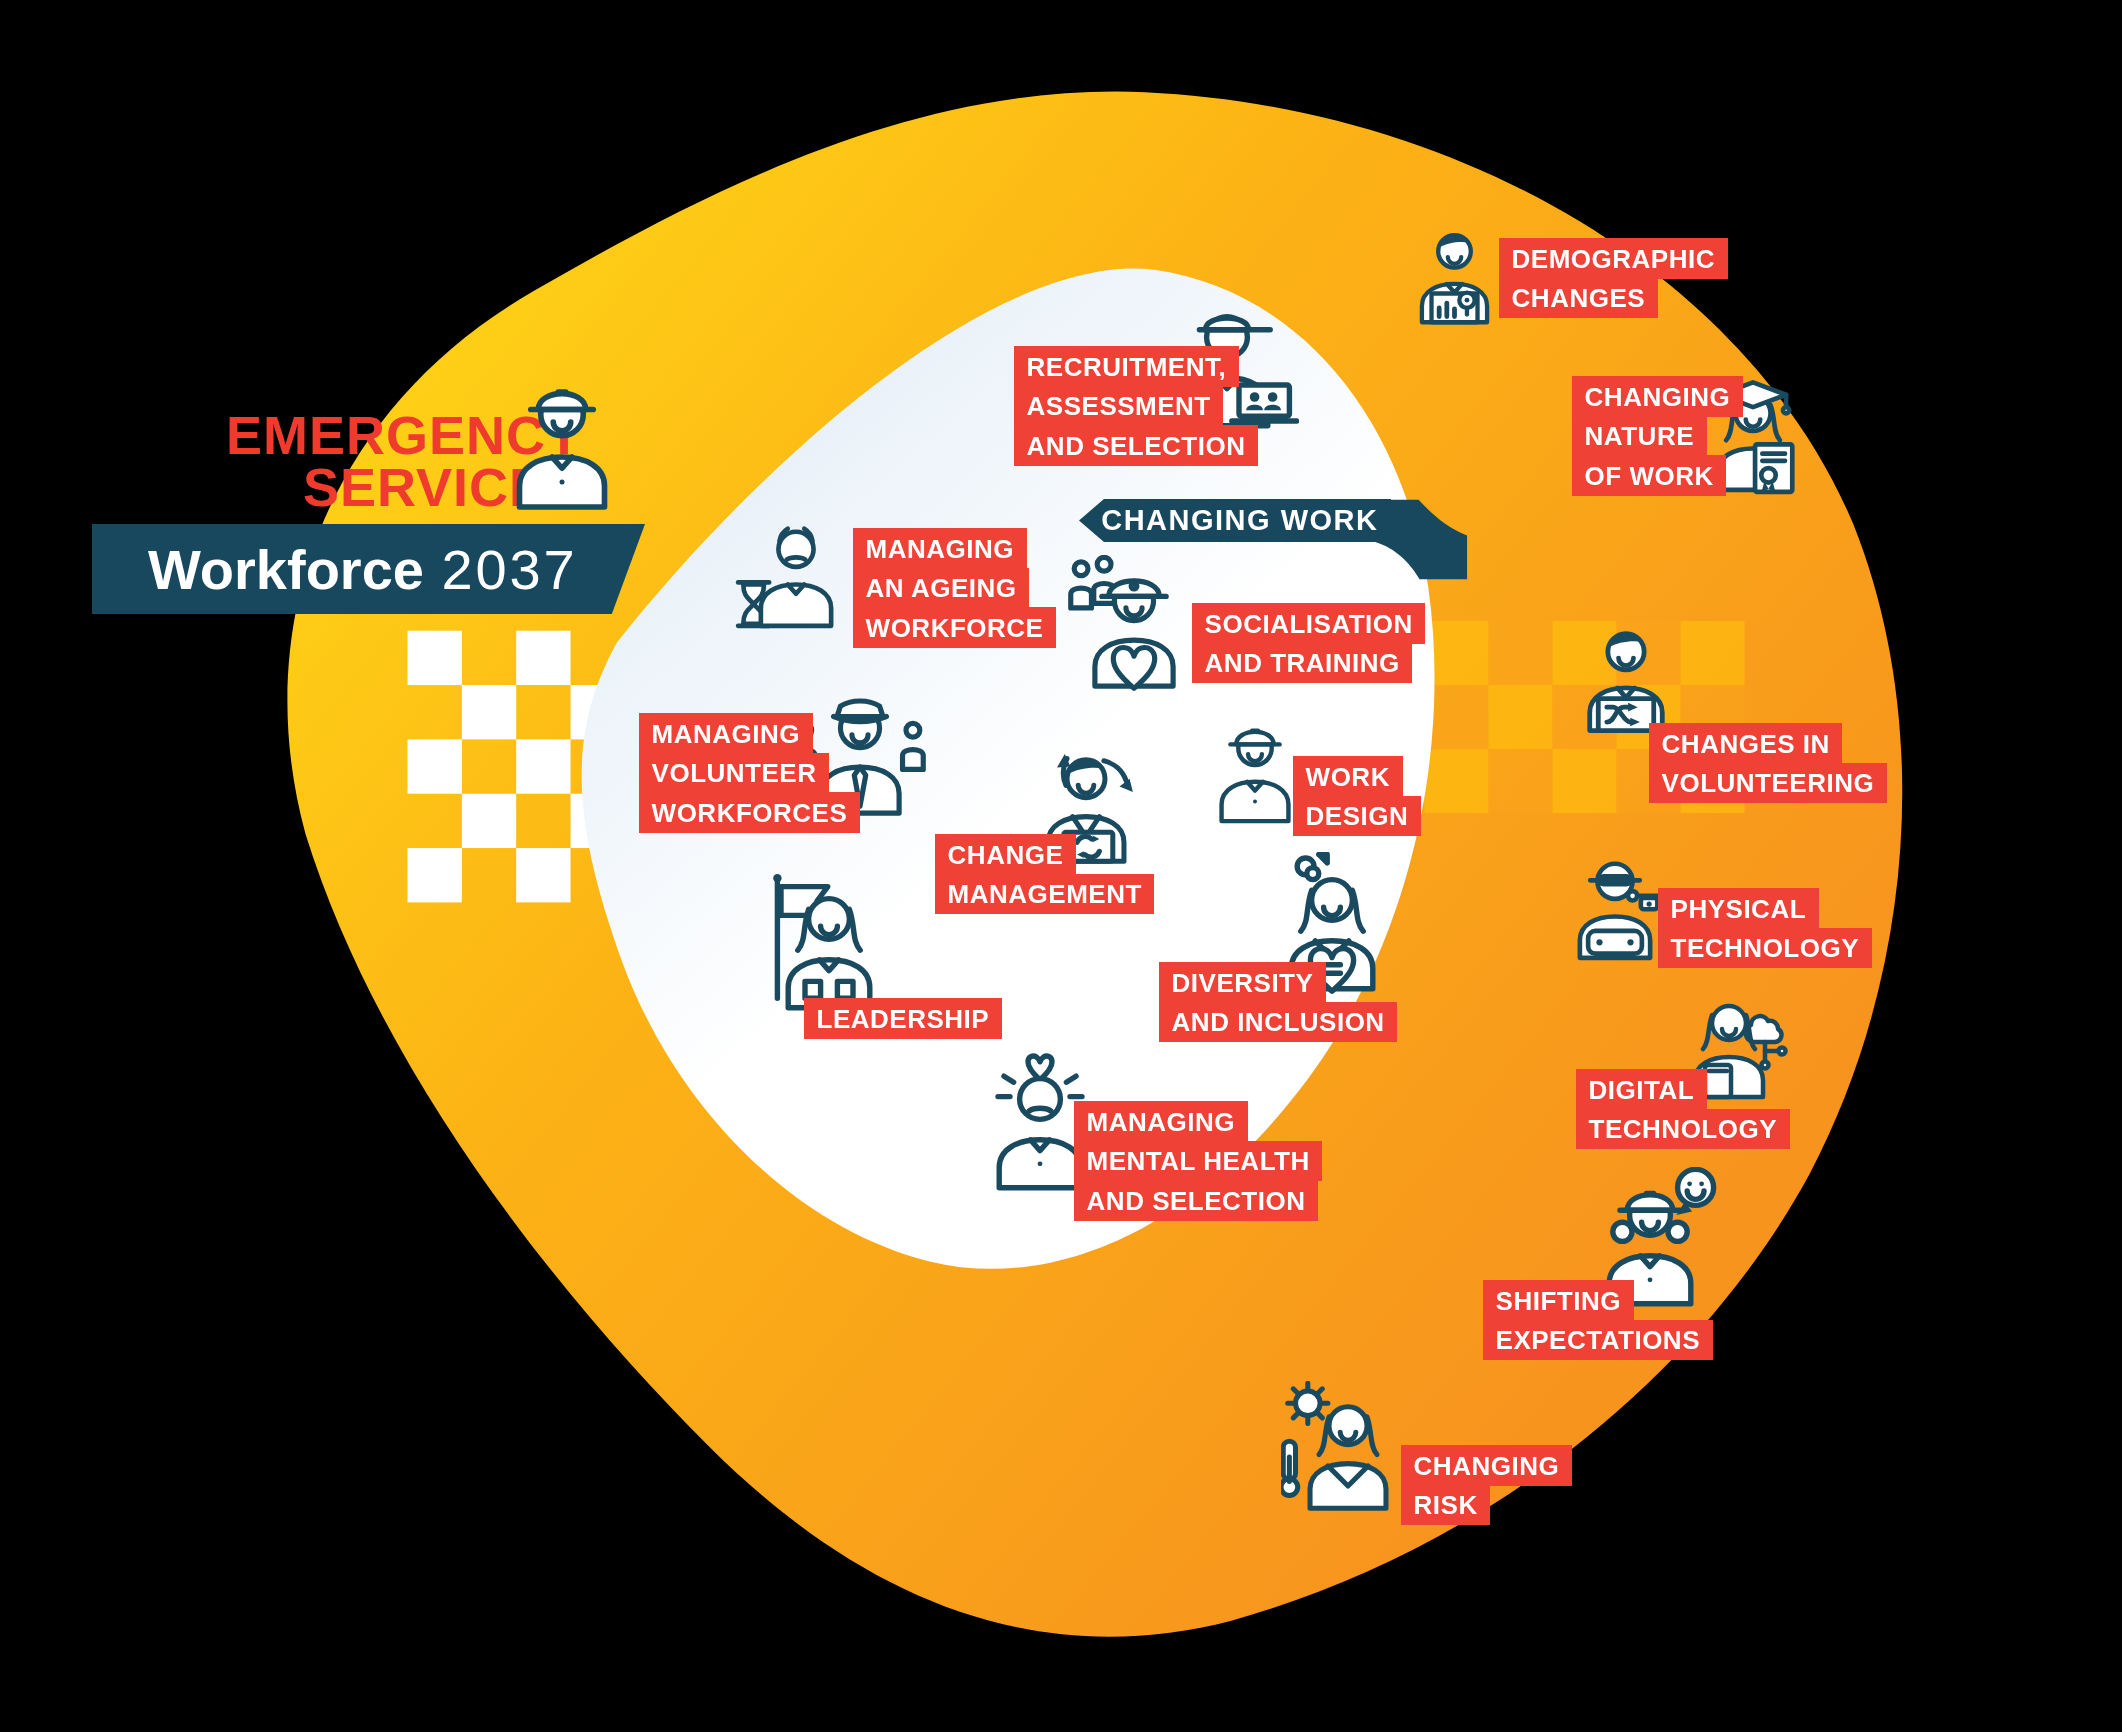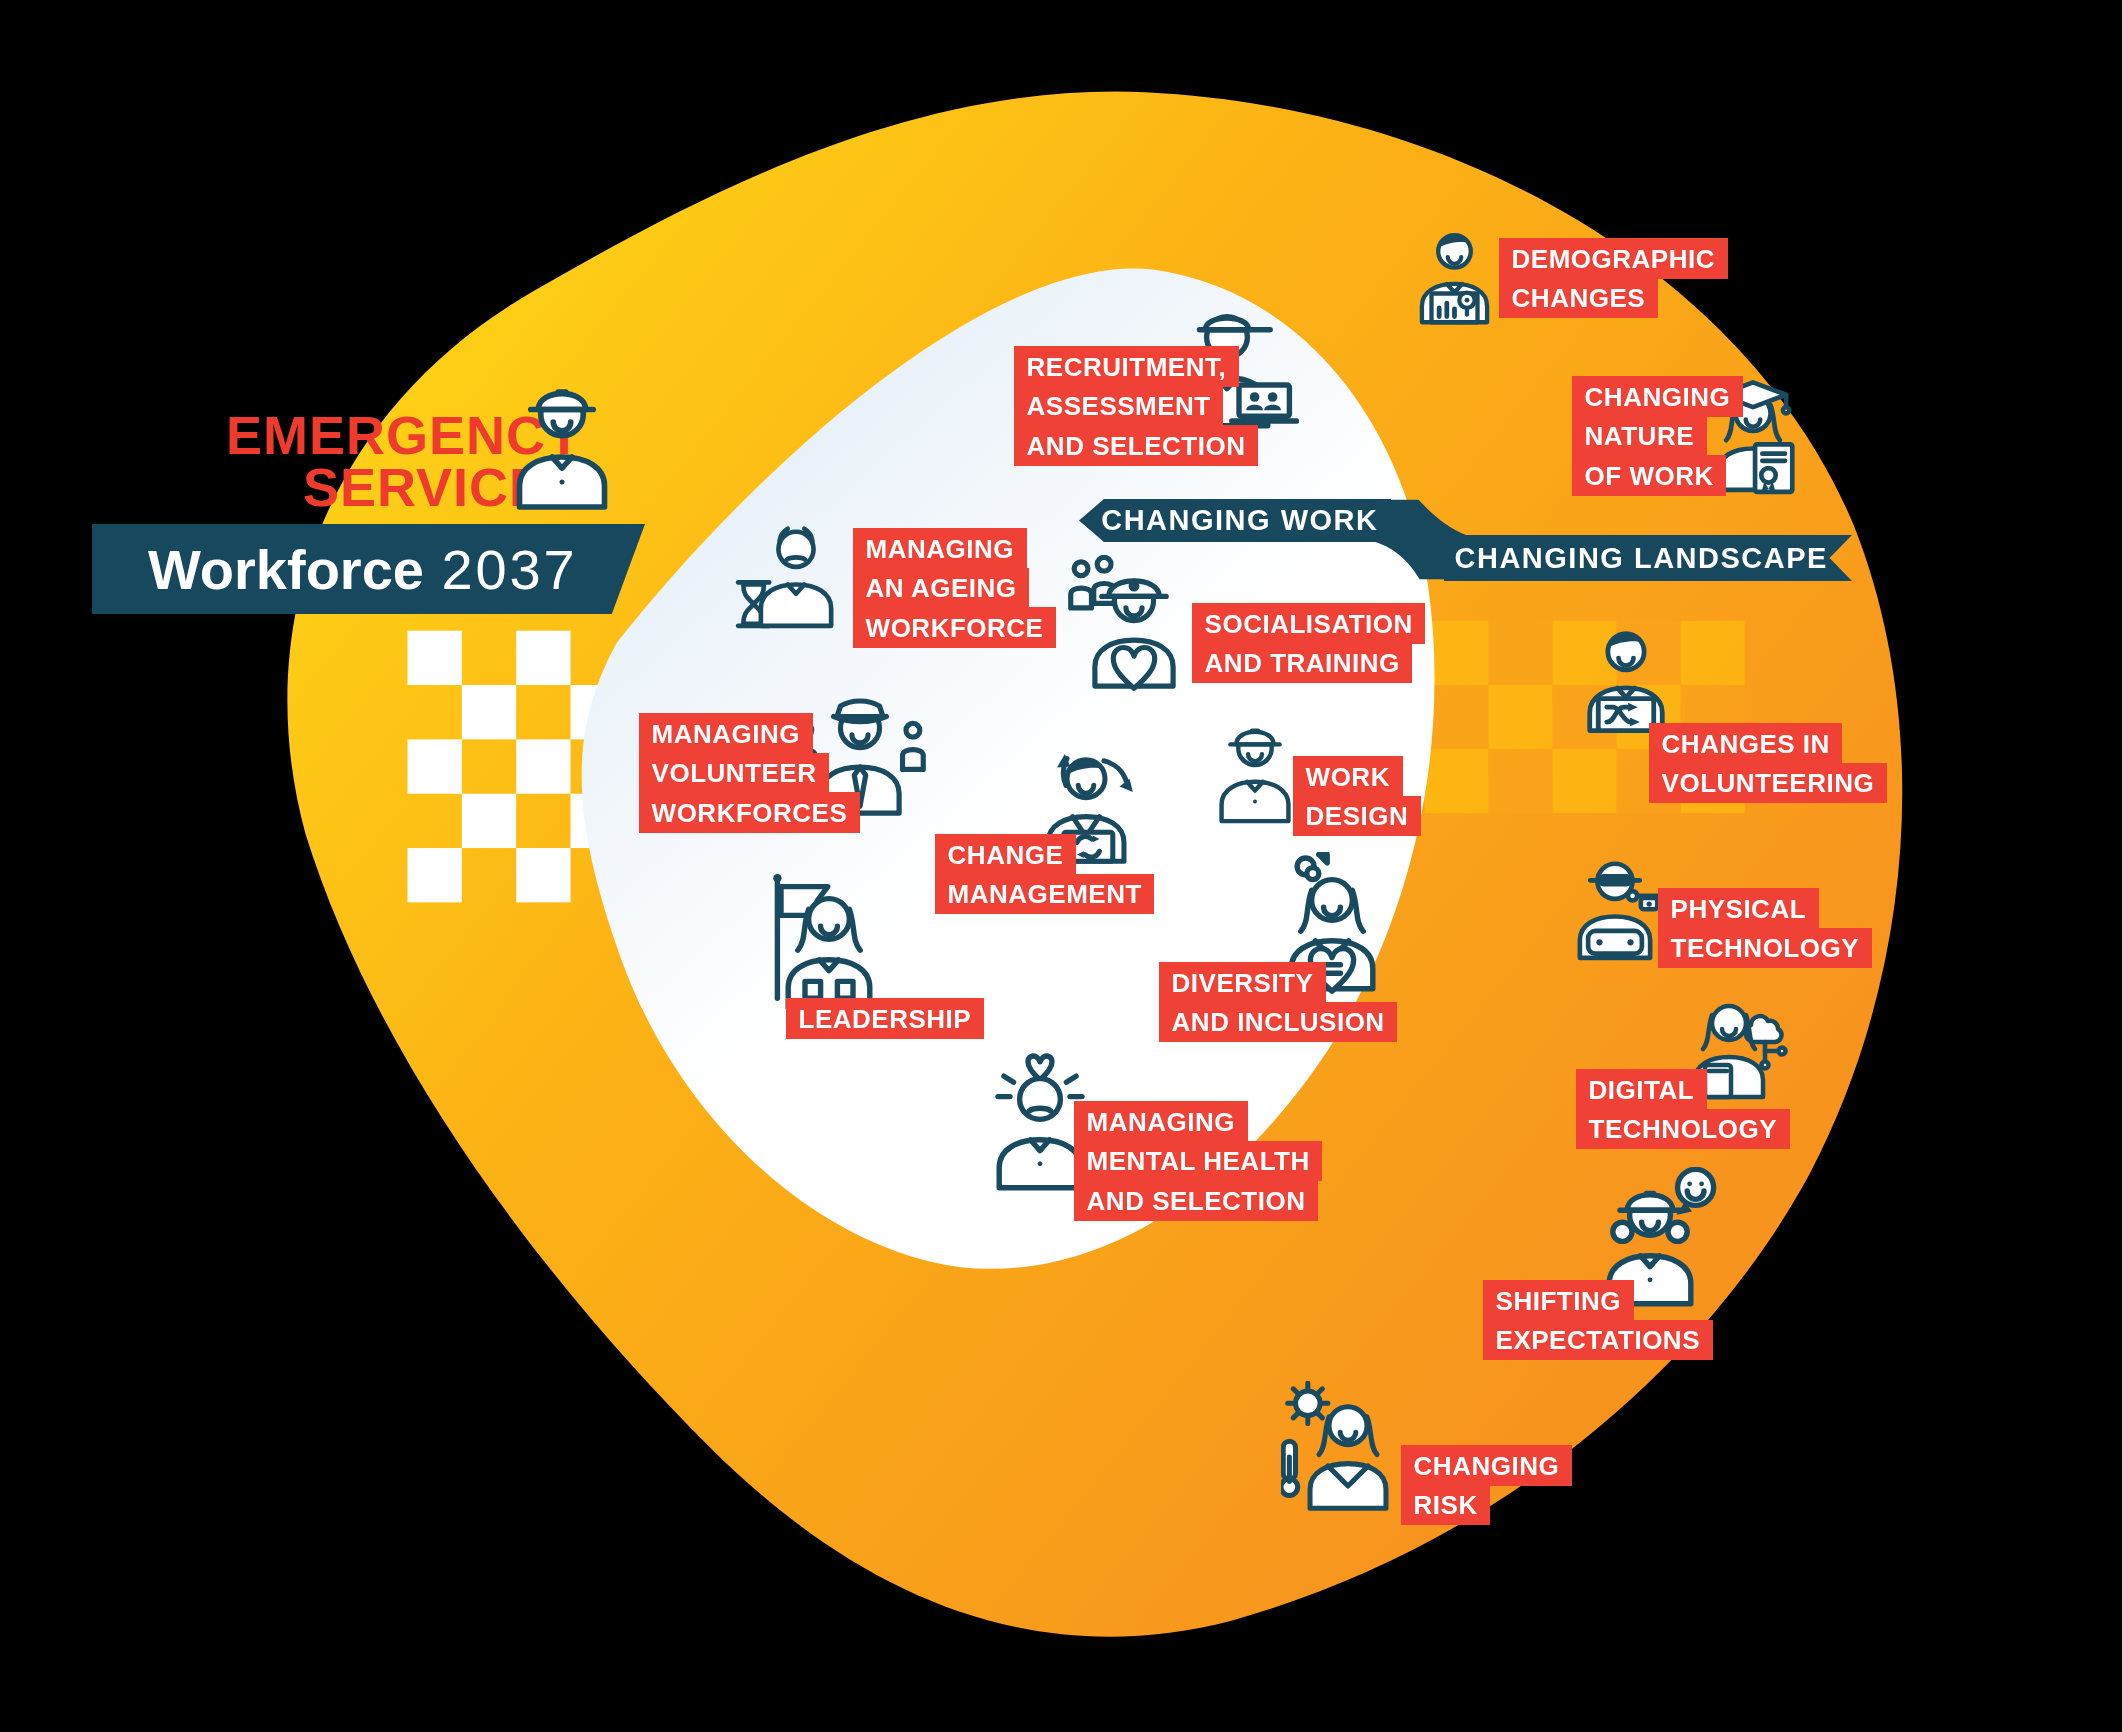--- a/index.html
+++ b/index.html
@@ -115,21 +115,20 @@
         <circle cx="60" cy="94" r="2" fill="#1A4A5F" stroke="none"></circle>
         <circle cx="60" cy="40" r="17" stroke="#1A4A5F" stroke-width="4.5" fill="#fff" stroke-linecap="round" stroke-linejoin="round"></circle>
         <path d="M53 46 a7 7 0 0 0 14 0" stroke="#1A4A5F" stroke-width="4.5" fill="none" stroke-linecap="round" stroke-linejoin="round"></path>
         <path d="M41 36 C41 19 79 19 79 36 Z" stroke="#1A4A5F" stroke-width="4.5" fill="#fff" stroke-linecap="round" stroke-linejoin="round"></path>
         <path d="M35 36 H85" stroke="#1A4A5F" stroke-width="4.5" fill="none" stroke-linecap="round" stroke-linejoin="round"></path>
         <path d="M57 22 h6" stroke="#1A4A5F" stroke-width="4.5" fill="none" stroke-linecap="round" stroke-linejoin="round"></path>
       </svg>
     </div>
 
   <div class="ribbon" id="ribbon-work">CHANGING WORK</div>
-  <div class="ribbon" id="ribbon-landscape">CHANGING LANDSCAPE</div>
 
   <div id="items">
       <div class="ic" style="left: 1155px; top: 289px; width: 144px; height: 144px;">
         <svg viewBox="0 0 120 120" xmlns="http://www.w3.org/2000/svg">
           <path d="M26 114 V97 C26 82 41 74 60 74 C79 74 94 82 94 97 V114 Z" stroke="#1A4A5F" stroke-width="4.5" fill="#fff" stroke-linecap="round" stroke-linejoin="round"></path>
           <path d="M52 74 L60 83 L68 74" stroke="#1A4A5F" stroke-width="4.5" fill="none" stroke-linecap="round" stroke-linejoin="round"></path>
           <circle cx="60" cy="40" r="17" stroke="#1A4A5F" stroke-width="4.5" fill="#fff" stroke-linecap="round" stroke-linejoin="round"></circle>
           <path d="M42 34 C42 21 78 21 78 34 Z" stroke="#1A4A5F" stroke-width="4.5" fill="#fff" stroke-linecap="round" stroke-linejoin="round"></path>
           <path d="M37 34 H96" stroke="#1A4A5F" stroke-width="4.5" fill="none" stroke-linecap="round" stroke-linejoin="round"></path>
           <g transform="translate(70,80)">
@@ -258,21 +257,21 @@
           </g>
           <path d="M26 114 V97 C26 82 41 74 60 74 C79 74 94 82 94 97 V114 Z" stroke="#1A4A5F" stroke-width="4.5" fill="#fff" stroke-linecap="round" stroke-linejoin="round"></path>
           <circle cx="60" cy="40" r="17" stroke="#1A4A5F" stroke-width="4.5" fill="#fff" stroke-linecap="round" stroke-linejoin="round"></circle>
           <path d="M43 32 C38 46 41 58 34 66 M77 32 C82 46 79 58 86 66" stroke="#1A4A5F" stroke-width="4.5" fill="none" stroke-linecap="round" stroke-linejoin="round"></path>
           <path d="M53 46 a7 7 0 0 0 14 0" stroke="#1A4A5F" stroke-width="4.5" fill="none" stroke-linecap="round" stroke-linejoin="round"></path>
           <path d="M52 74 L60 83 L68 74" stroke="#1A4A5F" stroke-width="4.5" fill="none" stroke-linecap="round" stroke-linejoin="round"></path>
           <rect x="40" y="92" width="13" height="14" stroke="#1A4A5F" stroke-width="4.5" fill="none" stroke-linecap="round" stroke-linejoin="round"></rect>
           <rect x="67" y="92" width="13" height="14" stroke="#1A4A5F" stroke-width="4.5" fill="none" stroke-linecap="round" stroke-linejoin="round"></rect>
         </svg>
       </div>
-      <div class="lbl" style="left: 770px; top: 999px;">
+      <div class="lbl" style="left: 788px; top: 999px;">
         <span>LEADERSHIP</span>
       </div>
       <div class="ic" style="left: 1260px; top: 852px; width: 144px; height: 144px;">
         <svg viewBox="0 0 120 120" xmlns="http://www.w3.org/2000/svg">
           <circle cx="38" cy="12" r="7" stroke="#1A4A5F" stroke-width="4.5" fill="none" stroke-linecap="round" stroke-linejoin="round"></circle>
           <path d="M49 2 l7 7 M56 2 h-7 M56 2 v7" stroke="#1A4A5F" stroke-width="4.5" fill="none" stroke-linecap="round" stroke-linejoin="round"></path>
           <circle cx="44" cy="18" r="5" stroke="#1A4A5F" stroke-width="4.5" fill="#fff" stroke-linecap="round" stroke-linejoin="round"></circle>
           <path d="M26 114 V97 C26 82 41 74 60 74 C79 74 94 82 94 97 V114 Z" stroke="#1A4A5F" stroke-width="4.5" fill="#fff" stroke-linecap="round" stroke-linejoin="round"></path>
           <circle cx="60" cy="40" r="17" stroke="#1A4A5F" stroke-width="4.5" fill="#fff" stroke-linecap="round" stroke-linejoin="round"></circle>
           <path d="M43 32 C38 46 41 58 34 66 M77 32 C82 46 79 58 86 66" stroke="#1A4A5F" stroke-width="4.5" fill="none" stroke-linecap="round" stroke-linejoin="round"></path>

